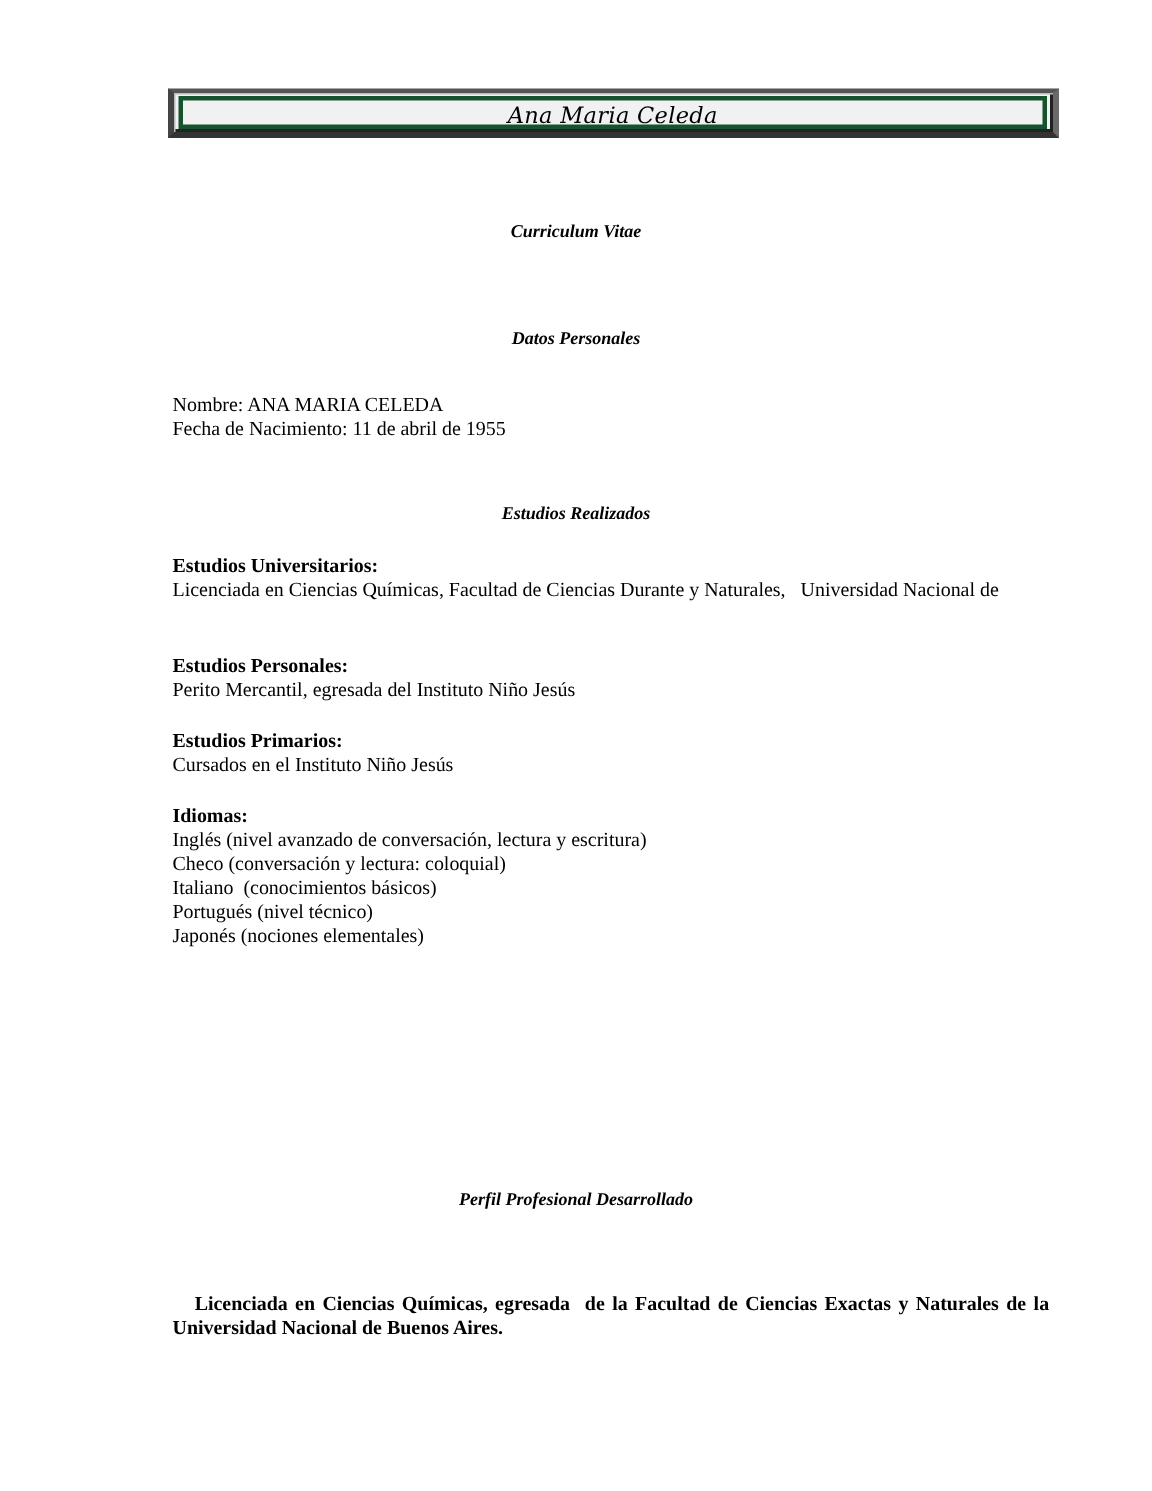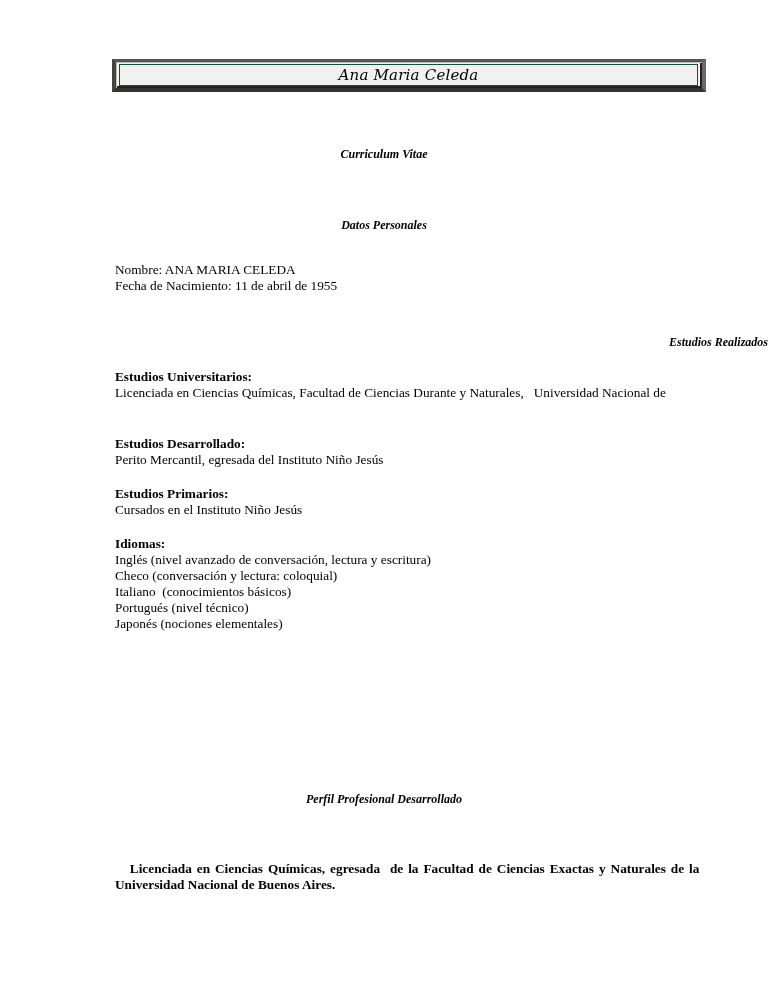--- a/index.html
+++ b/index.html
@@ -32,41 +32,41 @@
       border-top: 3px solid #555;
       border-left: 4px solid #444;
       border-right: 4px solid #6a6a6a;
       border-bottom: 4px solid #333;
       background: #f2f2f2;
       box-shadow: inset 1px 1px 0 #bbb, inset -2px -2px 0 #222;
     }
     .header-inner {
       position: absolute;
       left: 3px; top: 2px; right: 4px; bottom: 2px;
-      border: 1px solid #14532d;
+      border: 3px solid #14532d;
       background: #f1f1f1;
       text-align: center;
       font-family: "DejaVu Serif", serif;
       font-style: italic;
       font-size: 15px;
       line-height: 20px;
       letter-spacing: 0.2px;
     }
     .title {
       position: absolute;
       left: 0; width: 768px;
       text-align: center;
       font-weight: bold;
       font-style: italic;
       font-size: 12px;
       line-height: 18px;
     }
     .t-cv   { top: 145px; }
     .t-dp   { top: 216px; }
-    .t-er   { top: 333px; text-align: right; }
+    .t-er   { top: 333px; }
     .t-pp   { top: 790px; left: 0; }
     .block {
       position: absolute;
       left: 115px;
       width: 594px;
     }
     .block .row { display: block; white-space: nowrap; }
     .block .label { font-weight: bold; display: block; }
     .para {
       position: absolute;
@@ -94,21 +94,21 @@
   </div>
 
   <div class="title t-er">Estudios Realizados</div>
 
   <div class="block" style="top:369px;">
     <span class="label">Estudios Universitarios:</span>
     <span class="row" style="white-space:pre;">Licenciada en Ciencias Químicas, Facultad de Ciencias Durante y Naturales,   Universidad Nacional de</span>
   </div>
 
   <div class="block" style="top:436px;">
-    <span class="label">Estudios Desarrollado:</span>
+    <span class="label">Estudios Personales:</span>
     <span class="row">Perito Mercantil, egresada del Instituto Niño Jesús</span>
   </div>
 
   <div class="block" style="top:486px;">
     <span class="label">Estudios Primarios:</span>
     <span class="row">Cursados en el Instituto Niño Jesús</span>
   </div>
 
   <div class="block" style="top:536px;">
     <span class="label">Idiomas:</span>

